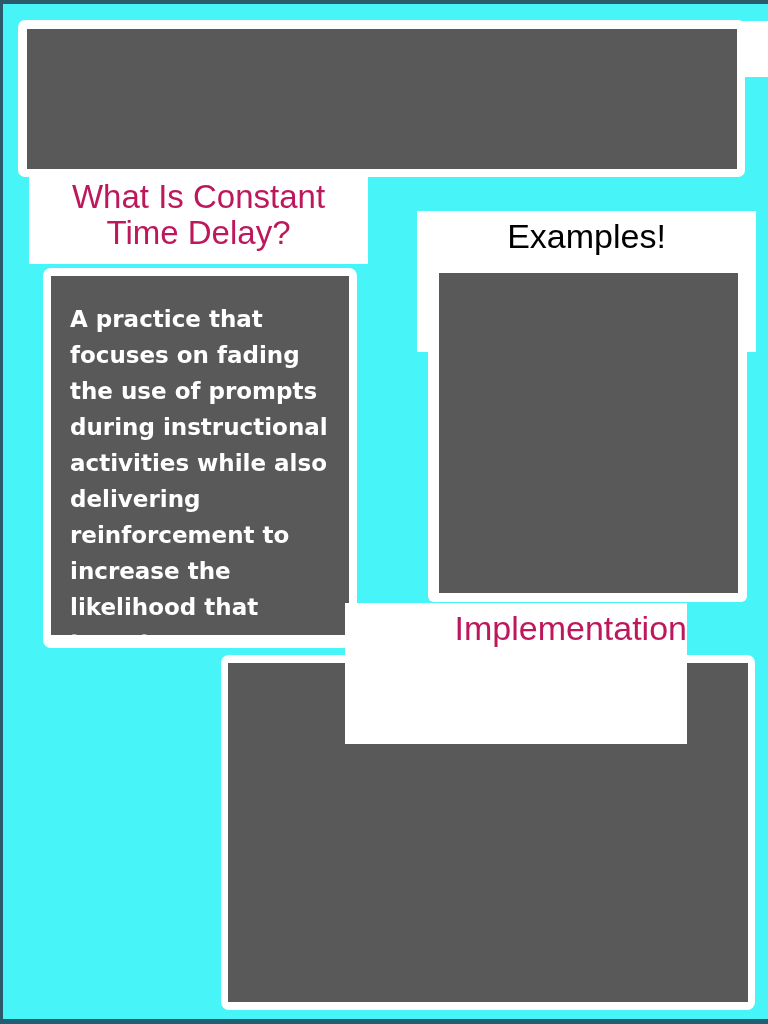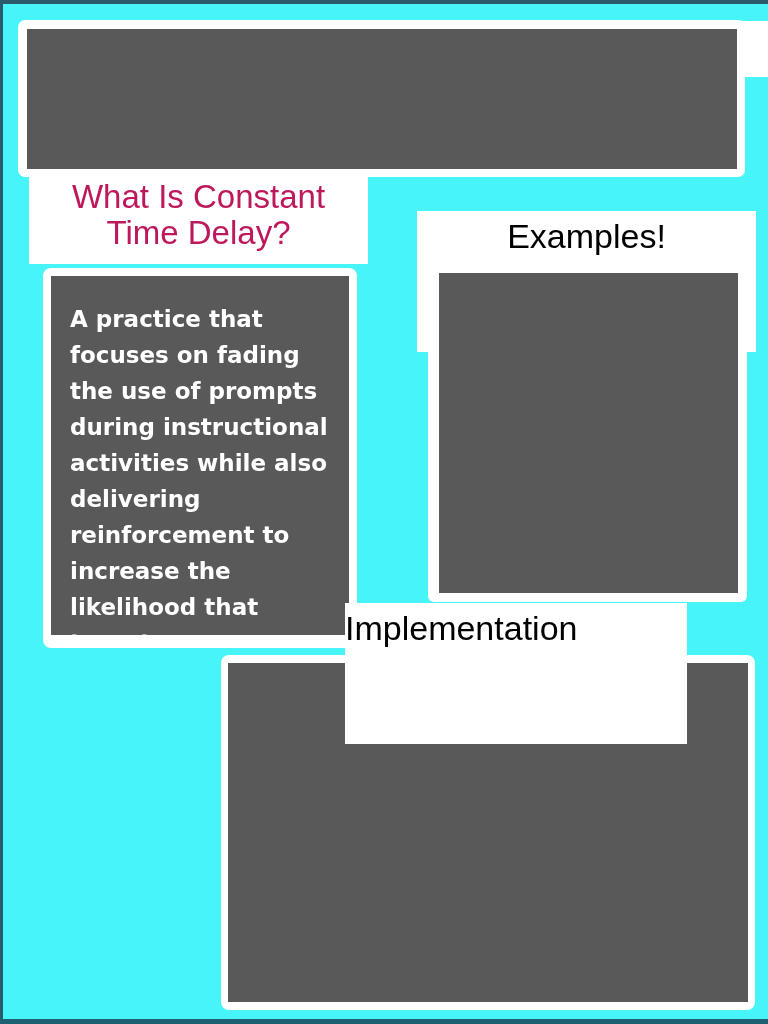--- a/index.html
+++ b/index.html
@@ -42,21 +42,21 @@
     padding-top:6px;
   }
   .examples-frame{left:428px;top:265px;width:319px;height:337px;border-radius:6px;}
   .examples-image{left:439px;top:273px;width:299px;height:320px;}
   
   .bottom-frame{left:221px;top:655px;width:534px;height:355px;}
   .bottom-image{left:228px;top:663px;width:520px;height:339px;}
   
   .impl-title{
     left:345px;top:603px;width:342px;height:141px;
-    text-align:left;font-size:34px;line-height:38px;color:#000000;
+    text-align:right;font-size:34px;line-height:38px;color:#be185d;
     padding-top:6px;
   }
 </style>
 </head>
 <body>
 
 <div class="abs border-top"></div>
 <div class="abs border-left"></div>
 <div class="abs border-bottom"></div>
 

